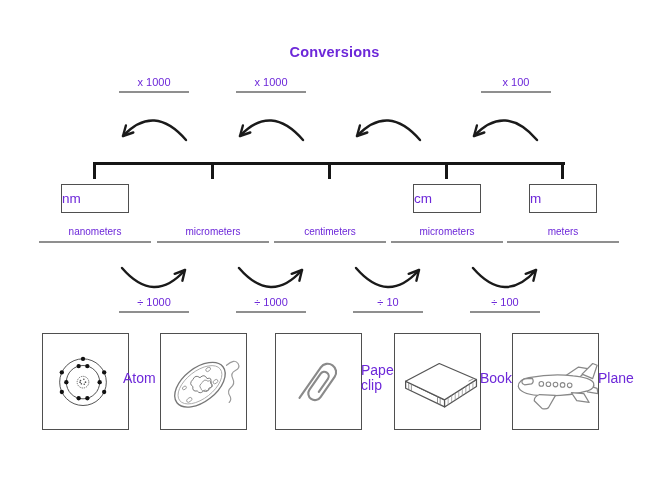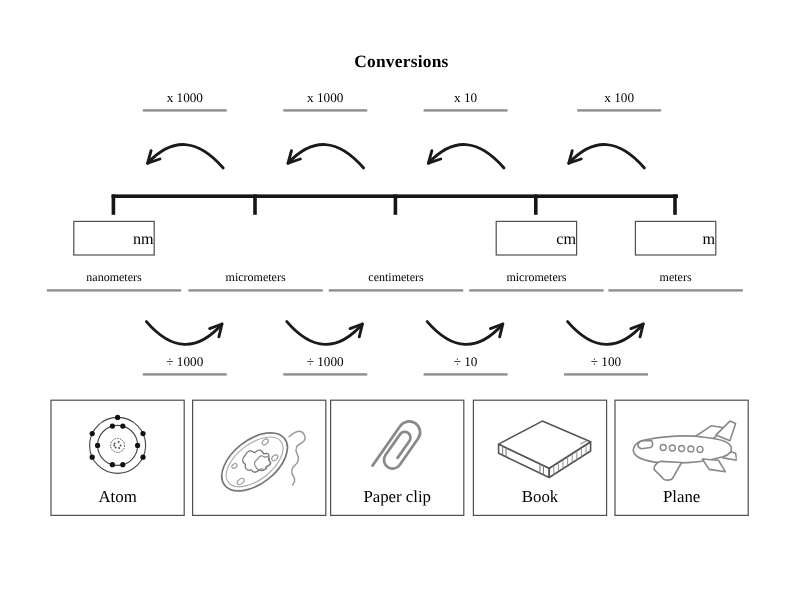--- a/index.html
+++ b/index.html
@@ -1,51 +1,50 @@
 <!DOCTYPE html>
 <html><head>
 <meta charset="utf-8">
 <style>
   html,body { margin:0; padding:0; background:#fff; }
   .canvas { position:relative; width:669px; height:502px; background:#ffffff;
-            font-family:Liberation Serif, serif; color:#000000; overflow:hidden; }
+            font-family:Liberation Sans, sans-serif; color:#6d28d9; overflow:hidden; }
   .title { position:absolute; top:44px; left:0; width:669px; text-align:center;
            font-weight:bold; font-size:14.5px; letter-spacing:.2px; }
   .factor { position:absolute; width:70px; text-align:center; font-size:11px;
             border-bottom:2px solid #8f8f8f; padding-bottom:3px; }
   .mult { top:76px; }
   .divf { top:296px; }
   .arc { position:absolute; width:76px; height:36px; }
   .arc-top { top:109px; }
   .arc-bottom { top:261px; }
   .bracket-h { position:absolute; top:162px; left:93px; width:472px; height:3px; background:#161616; }
   .tick { position:absolute; top:162px; width:3px; height:17px; background:#161616; }
   .unit-box { position:absolute; top:184px; width:68px; height:29px; border:1.5px solid #4f4f4f;
-              background:#fff; display:flex; align-items:center; justify-content:flex-end;
+              background:#fff; display:flex; align-items:center; justify-content:flex-start;
               font-size:13.5px; box-sizing:border-box; }
   .unit-name { position:absolute; top:226px; width:112px; text-align:center; font-size:10px;
                border-bottom:2px solid #8f8f8f; padding-bottom:4px; }
-  .example-box { position:absolute; top:333px; width:112px; height:97px; border:1.5px solid #4f4f4f;
-                 box-sizing:border-box; background:#fff; display:flex; flex-direction:column;
+  .example-box { position:absolute; top:333px; width:87px; height:97px; border:1.5px solid #4f4f4f;
+                 box-sizing:border-box; background:#fff; display:flex; 
                  align-items:center; }
   .example-pic { flex:1 1 auto; display:flex; align-items:center; justify-content:center;
                  width:100%; padding-top:2px; }
   .example-label { font-size:14px; padding-bottom:7px; line-height:15px; }
   svg { display:block; }
 </style>
 </head>
 <body>
 
 <div class="canvas">
 
   <div class="title">Conversions</div>
 
   <div class="factor mult" style="left:119px">x 1000</div>
   <div class="factor mult" style="left:236px">x 1000</div>
-  <div class="factor mult" style="left:353px">x 10</div>
   <div class="factor mult" style="left:481px">x 100</div>
 
   <svg class="arc arc-top" style="left:116px" viewBox="0 0 76 36">
     <path d="M 70 31 Q 38 -6 7 27" fill="none" stroke="#1a1a1a" stroke-width="2.4" stroke-linecap="round"></path>
     <polyline points="17.3,23.5 7,27 9.9,16.5" fill="none" stroke="#1a1a1a" stroke-width="2.4" stroke-linecap="round" stroke-linejoin="round"></polyline>
   </svg>
   <svg class="arc arc-top" style="left:233px" viewBox="0 0 76 36">
     <path d="M 70 31 Q 38 -6 7 27" fill="none" stroke="#1a1a1a" stroke-width="2.4" stroke-linecap="round"></path>
     <polyline points="17.3,23.5 7,27 9.9,16.5" fill="none" stroke="#1a1a1a" stroke-width="2.4" stroke-linecap="round" stroke-linejoin="round"></polyline>
   </svg>

